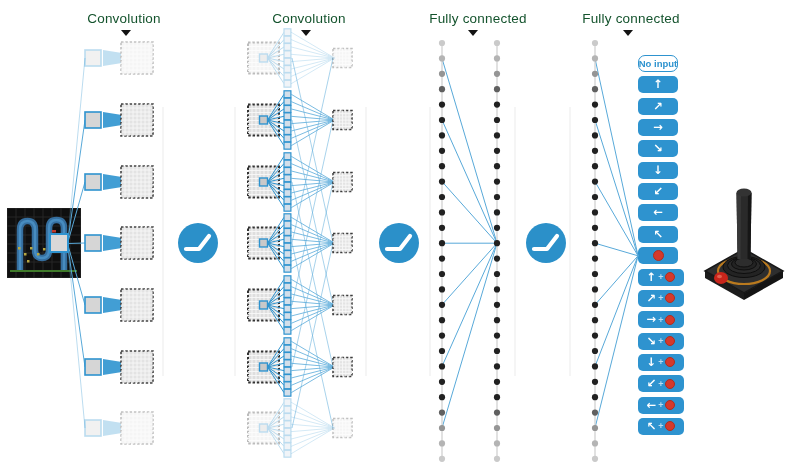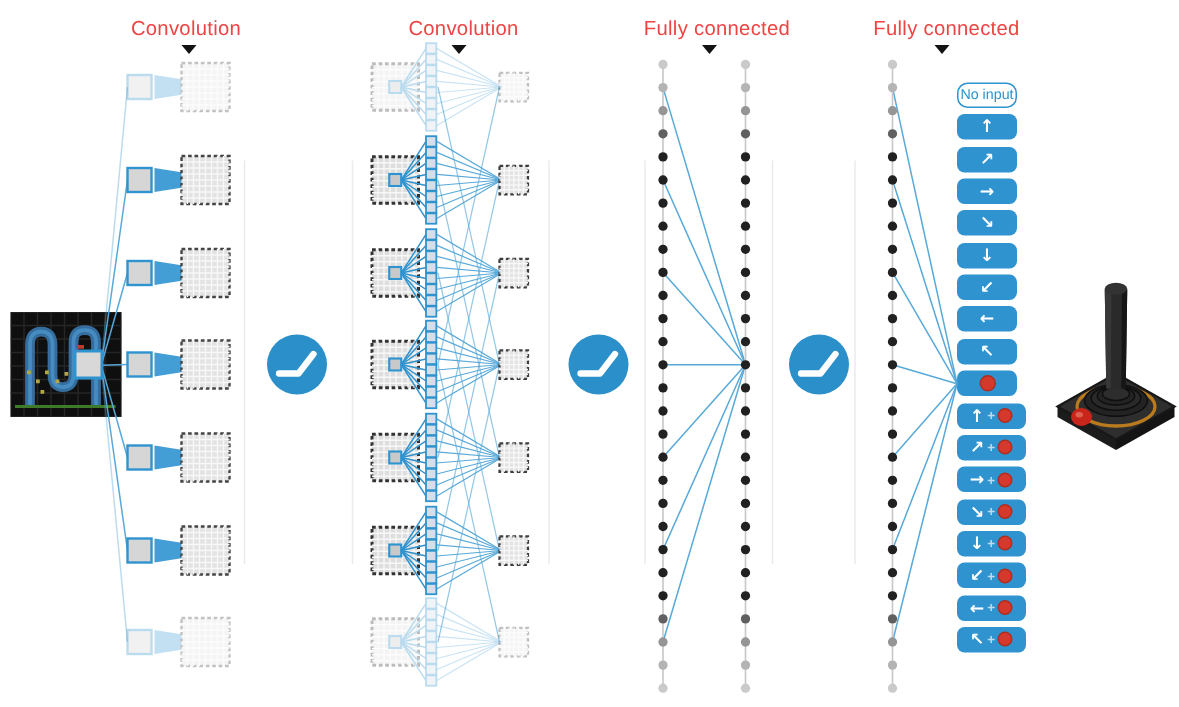--- a/index.html
+++ b/index.html
@@ -1,18 +1,18 @@
 <!DOCTYPE html>
 <html><head>
 <meta charset="utf-8">
 <style>
   html,body{margin:0;padding:0;background:#fff;}
   .canvas{position:relative;width:786px;height:471px;background:#fff;overflow:hidden;
           font-family:"Liberation Sans",sans-serif;}
-  .hdr{position:absolute;top:11px;transform:translateX(-50%);font-size:13.5px;color:#ef4444;
+  .hdr{position:absolute;top:11px;transform:translateX(-50%);font-size:13.5px;color:#14532d;
        white-space:nowrap;letter-spacing:.2px;}
   .tri{position:absolute;top:30px;transform:translateX(-50%);width:0;height:0;
        border-left:5px solid transparent;border-right:5px solid transparent;border-top:6px solid #131313;}
   #gameScreen{position:absolute;left:7px;top:208px;}
   #joystick{position:absolute;left:702px;top:183px;}
   #diagram{position:absolute;left:0;top:0;pointer-events:none;}
   #actionList{position:absolute;left:638px;top:55px;width:50px;height:400px;}
   .act{position:absolute;left:0;height:17px;display:flex;align-items:center;justify-content:center;
        border-radius:5px;box-sizing:border-box;}
   .act-move{width:40px;background:#2E93CF;}
@@ -52,21 +52,21 @@
 <div class="hdr" style="left:124px">Convolution</div>
 <div class="hdr" style="left:309px">Convolution</div>
 <div class="hdr" style="left:478px">Fully connected</div>
 <div class="hdr" style="left:631px">Fully connected</div>
 <div class="tri" style="left:126px"></div>
 <div class="tri" style="left:306px"></div>
 <div class="tri" style="left:473px"></div>
 <div class="tri" style="left:628px"></div>
 
 <div id="actionList">
-      <div class="act act-none" style="top: 0px;">No input</div>
+      <div class="act act-none" style="top: 0px; font-weight: bold;">No input</div>
       <div class="act act-move" style="top: 21.35px;">
         <span class="arrow">↑</span>
       </div>
       <div class="act act-move" style="top: 42.7px;">
         <span class="arrow">↗</span>
       </div>
       <div class="act act-move" style="top: 64.05px;">
         <span class="arrow">→</span>
       </div>
       <div class="act act-move" style="top: 85.4px;">

